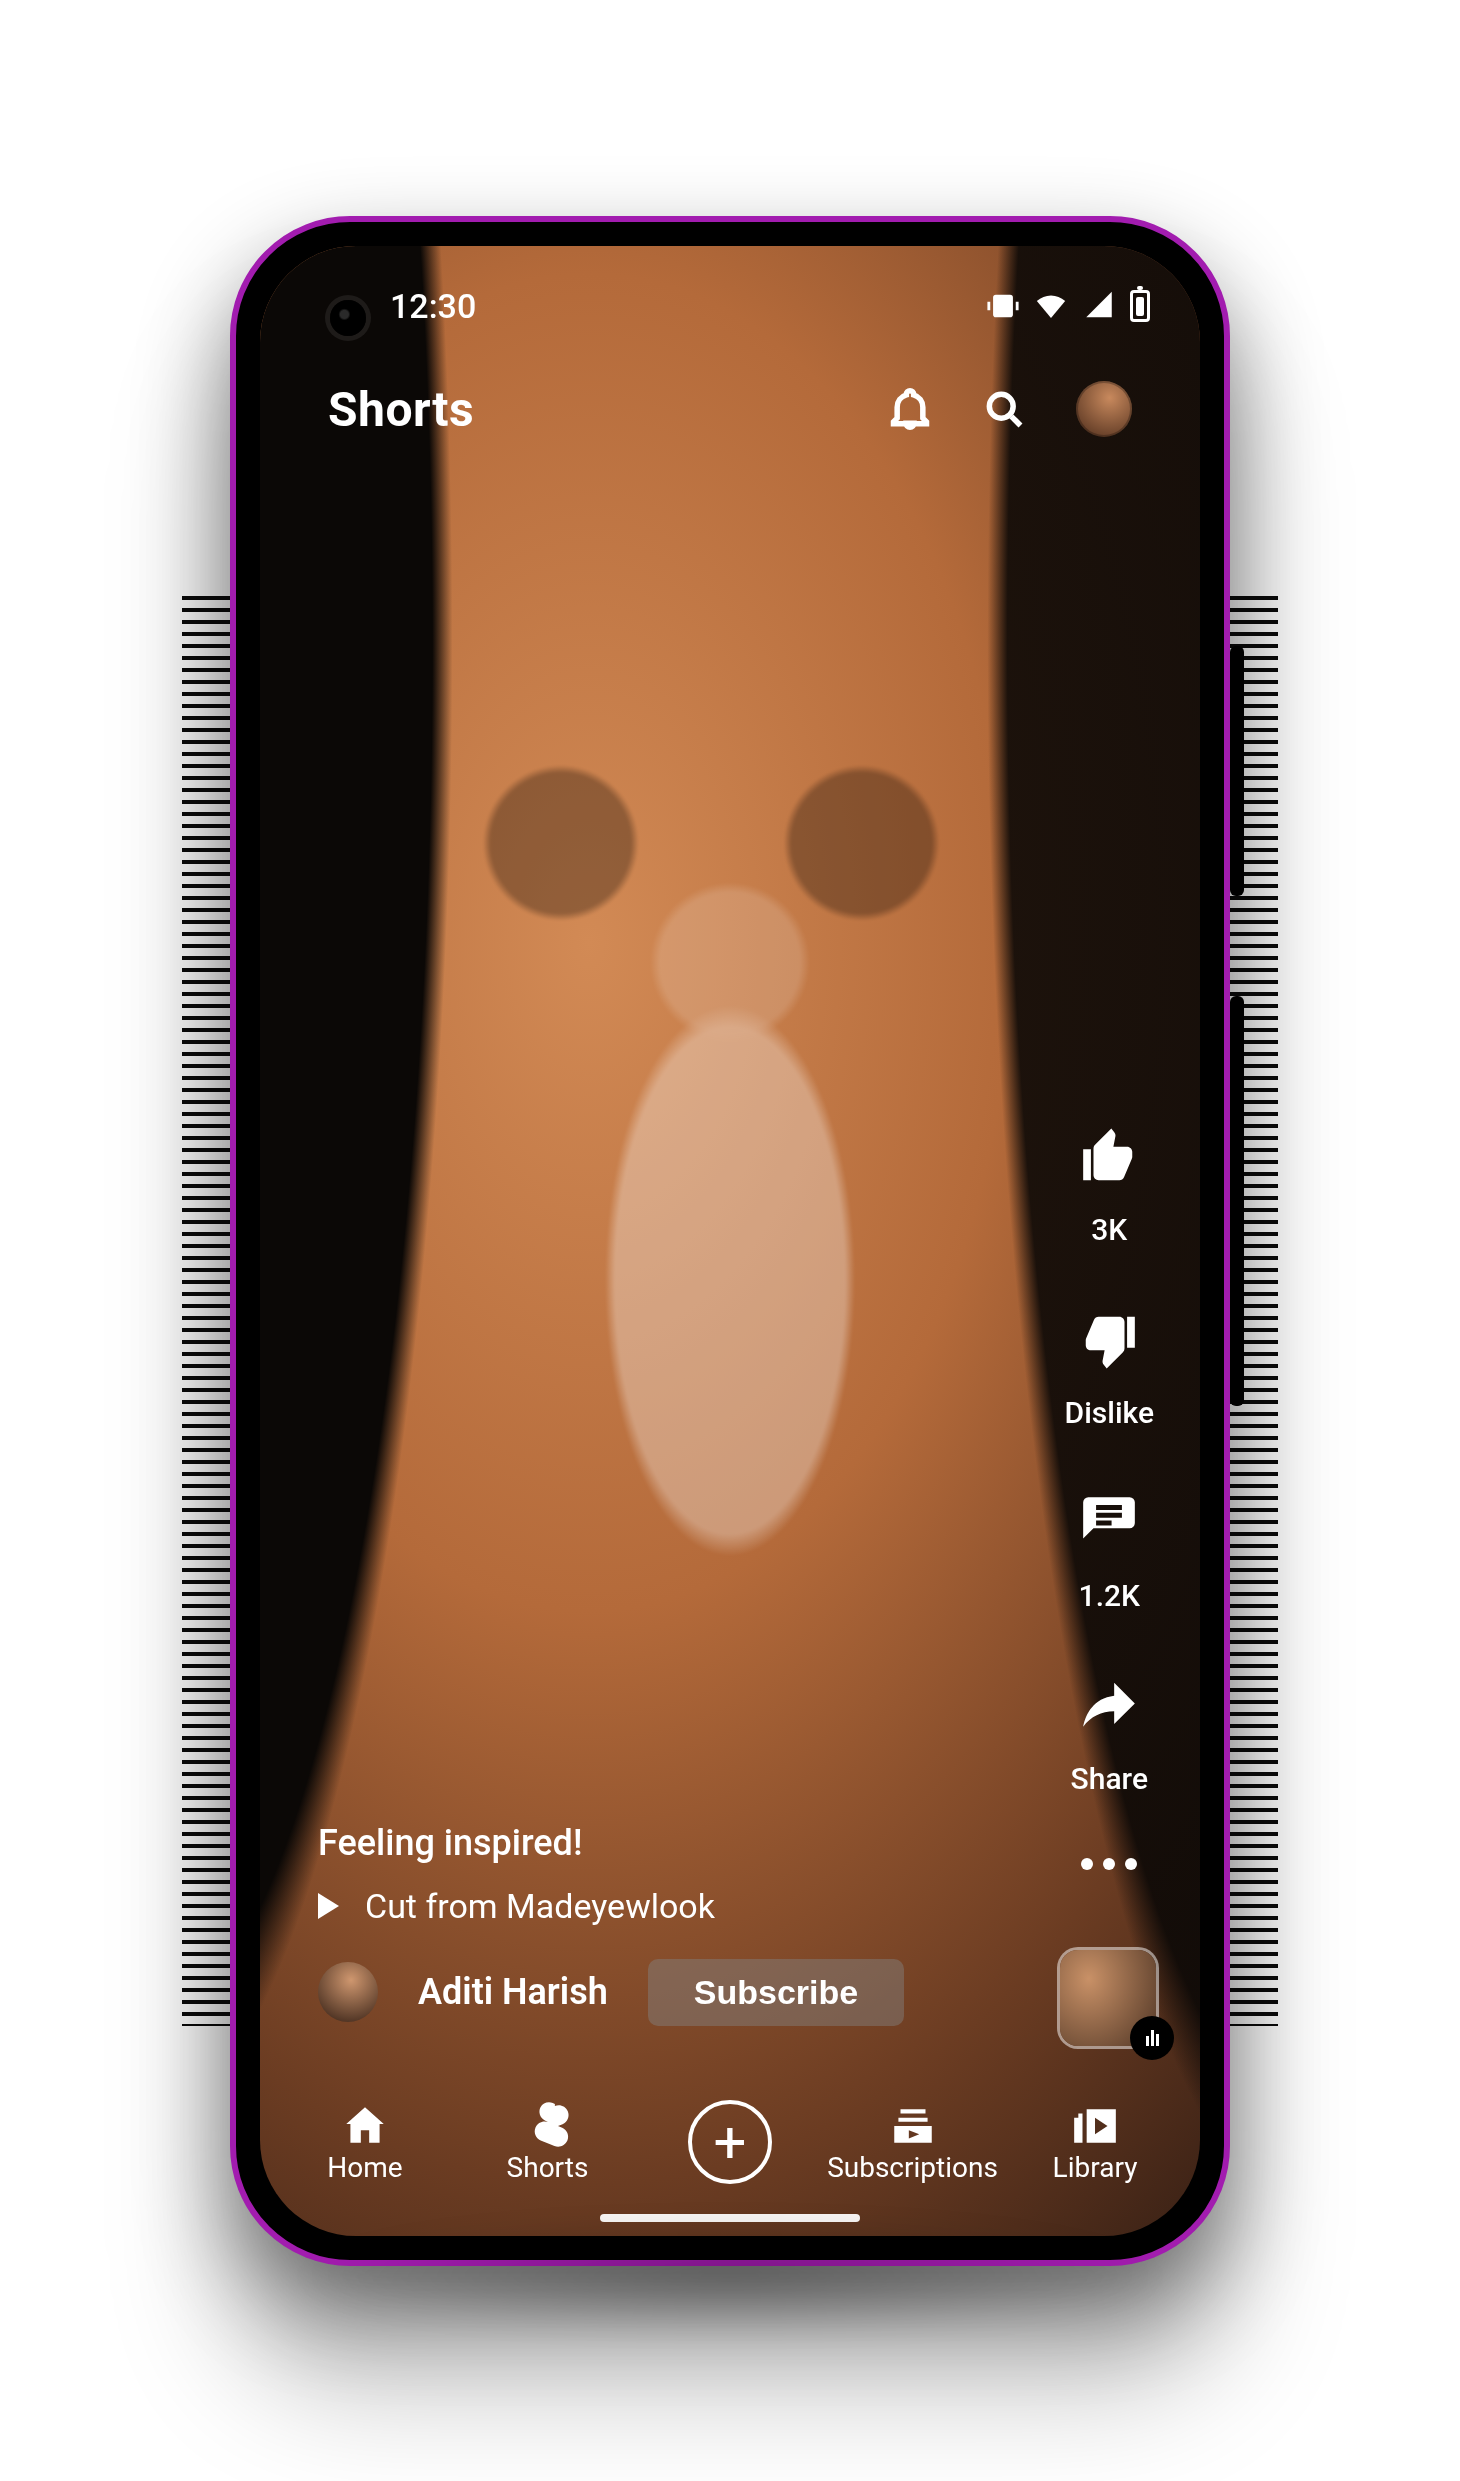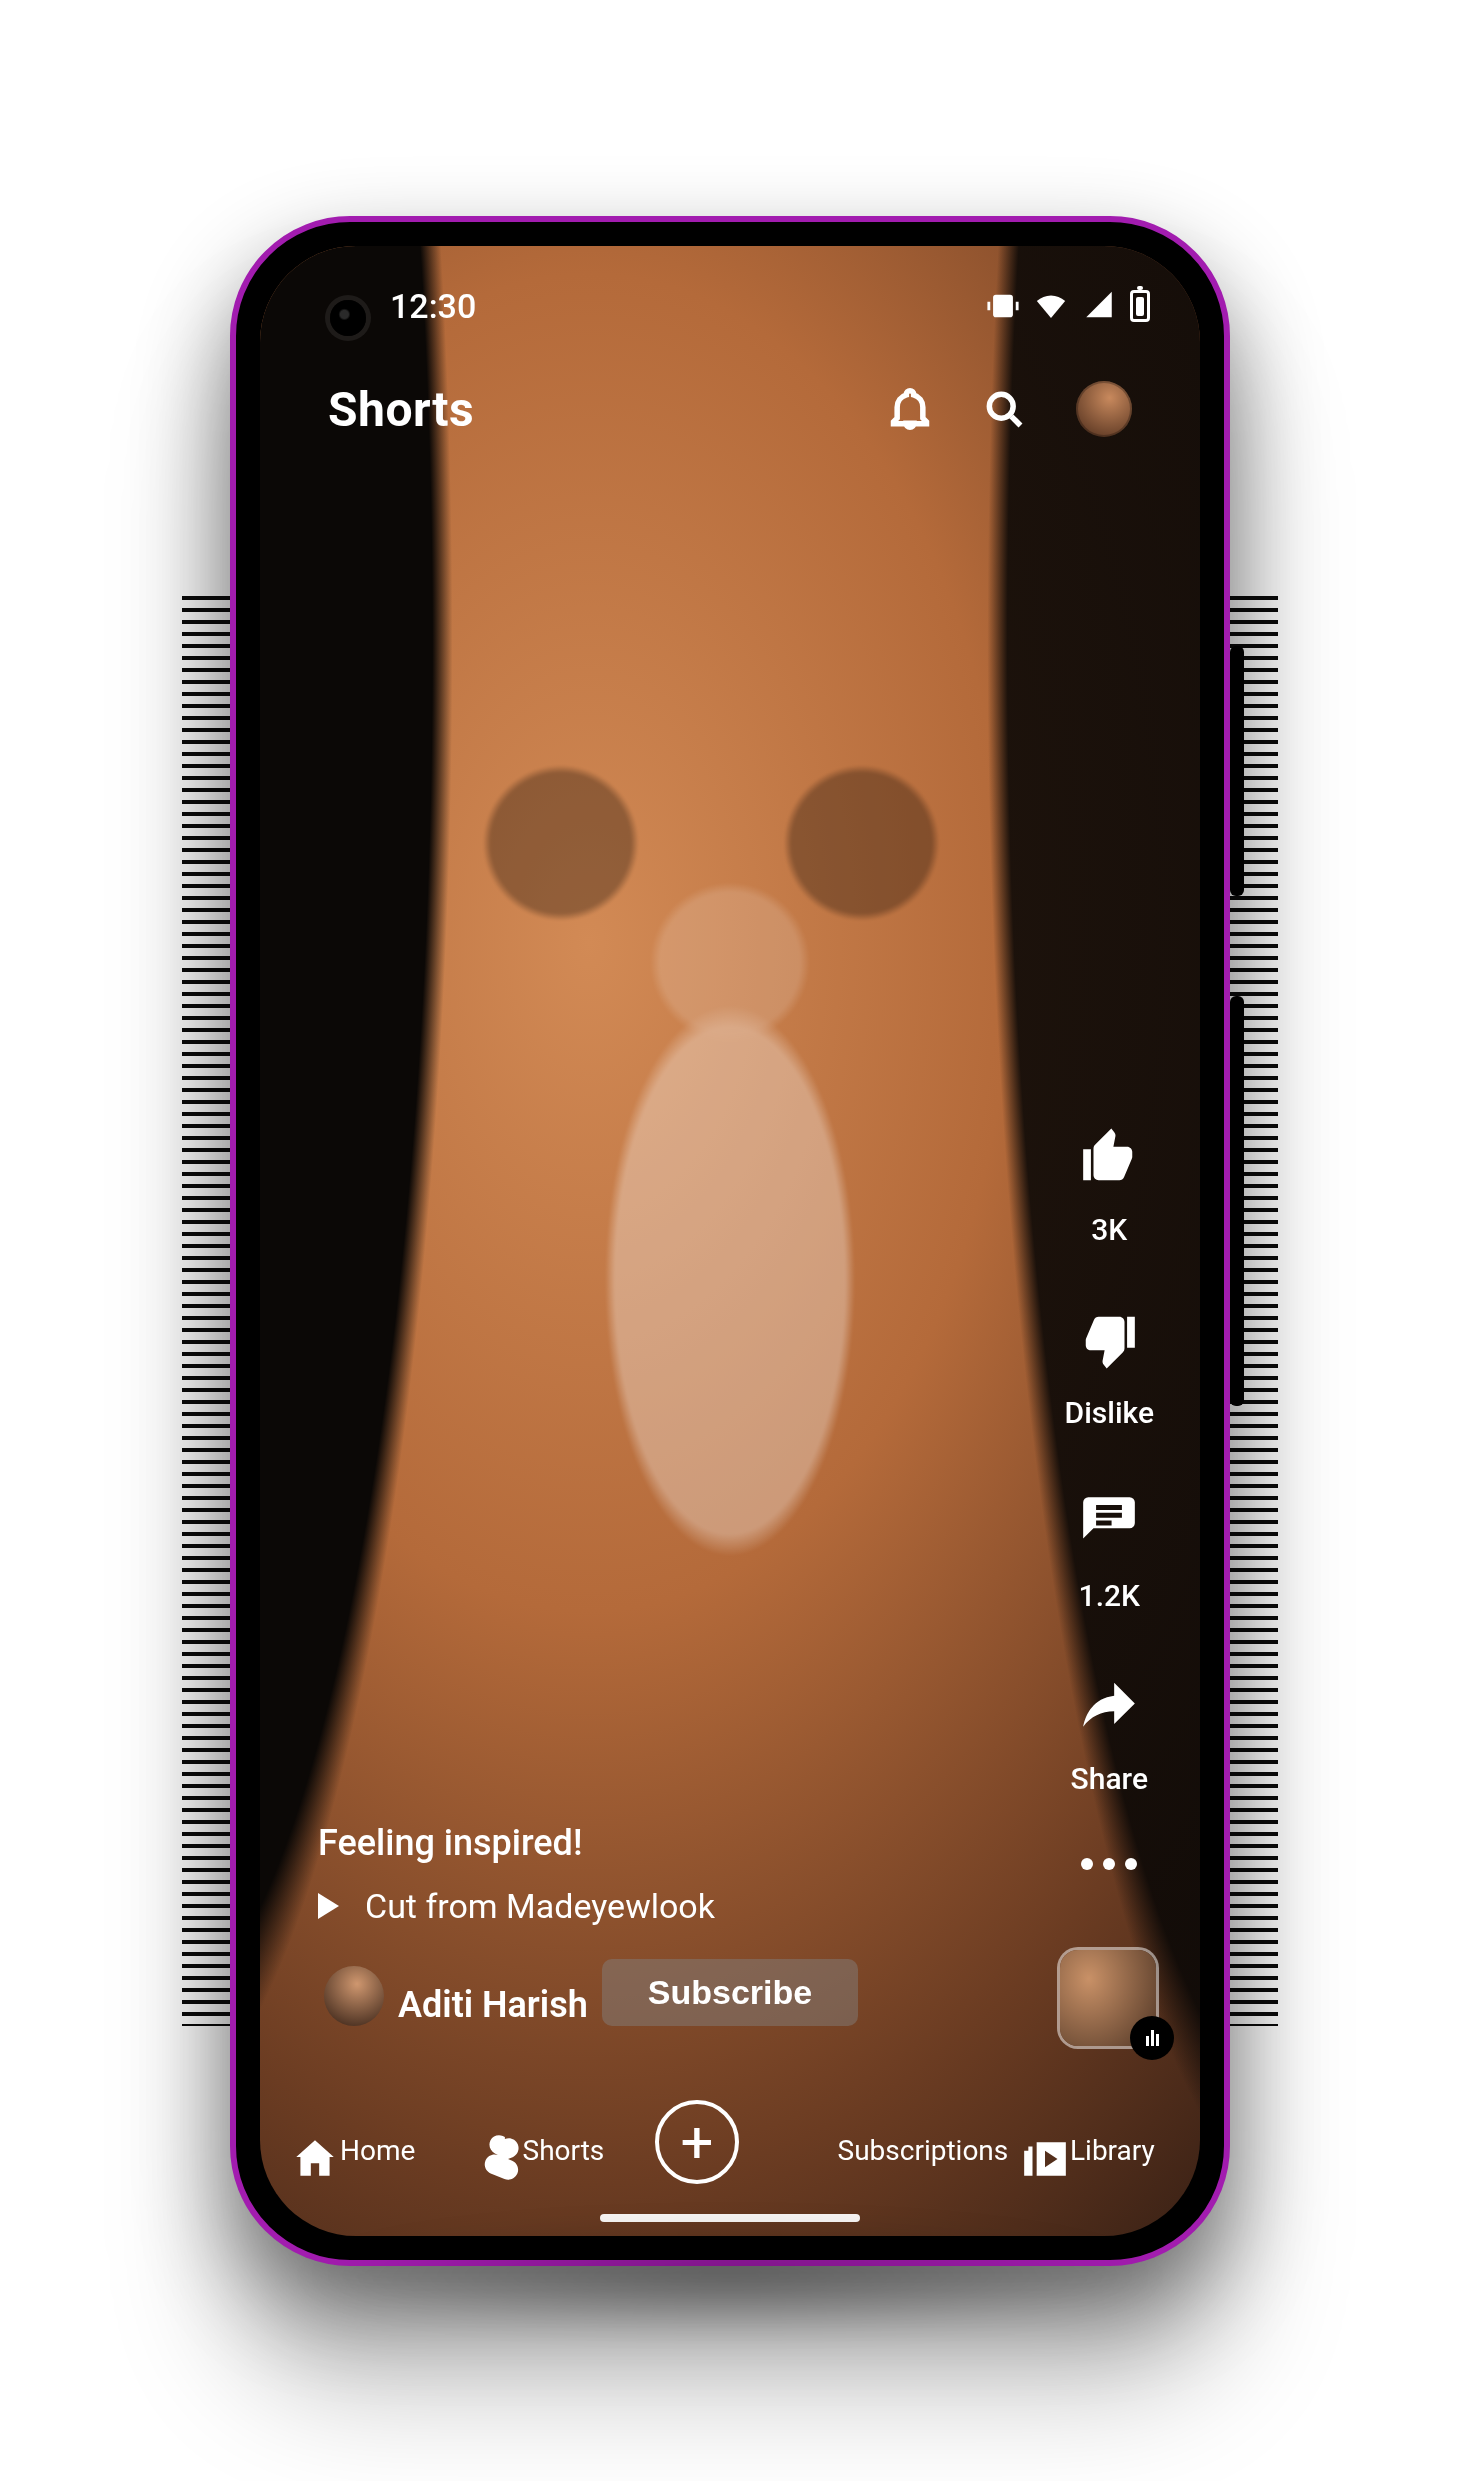--- a/index.html
+++ b/index.html
@@ -88,30 +88,30 @@
     background: radial-gradient(120% 140% at 30% 30%, #c99167, #2b1a11); box-shadow:0 0 0 3px rgba(255,255,255,.5); }
   .sound-badge { position:absolute; right:26px; bottom:176px; width:44px; height:44px; border-radius:50%; background:#000; display:flex; align-items:center; justify-content:center; }
   .sound-badge svg { width:24px; height:24px; fill:#fff; }
 
   
   .meta { position:absolute; left:58px; right:200px; bottom:310px; display:flex; flex-direction:column; gap:22px; }
   .cap-main { font-size:36px; font-weight:500; }
   .cut-row { display:flex; align-items:center; gap:26px; font-size:34px; }
   .cut-row .tri { width:0; height:0; border-left:21px solid #fff; border-top:13px solid transparent; border-bottom:13px solid transparent; }
 
-  .creator { position:absolute; left:64px; bottom:210px; display:flex; align-items:flex-end; gap:14px; }
+  .creator { position:absolute; left:58px; bottom:210px; display:flex; align-items:center; gap:40px; }
   .avatar-sm { width:60px; height:60px; border-radius:50%;
     background: radial-gradient(circle at 55% 30%, #cf976f, #2f1b11); }
   .creator .name { font-size:36px; font-weight:600; }
   .sub-btn { font-size:34px; font-weight:600; padding:14px 46px; border-radius:10px; color:#fff;
     background: rgba(130,130,130,.45); border:none; }
 
   
   .bottomnav { position:absolute; left:0; right:0; bottom:36px; padding:0 30px 16px; display:flex; align-items:flex-end; justify-content:space-between; }
-  .bottomnav .tab { display:flex; align-items:flex-start; width:150px; }
+  .bottomnav .tab { display:flex; flex-direction:column; align-items:center; width:150px; }
   .bottomnav .tab svg { width:50px; height:50px; fill:#fff; }
   .bottomnav .tab .lab { font-size:28px; }
   .create { width:84px; height:84px; border-radius:50%; border:4px solid #fff; display:flex; align-items:center; justify-content:center; }
   .create .plus { font-size:58px; line-height:0; }
 
 </style>
 </head>
 <body>
 
 <div class="phone-wrap">

